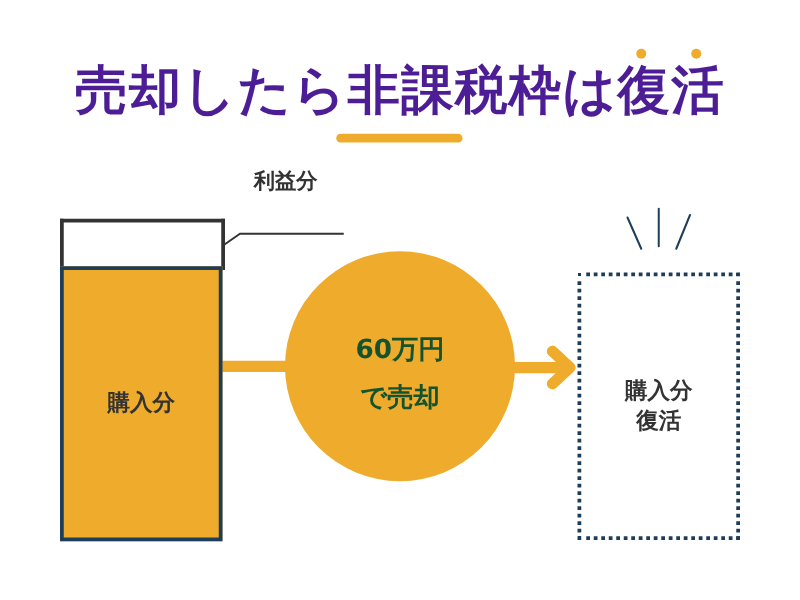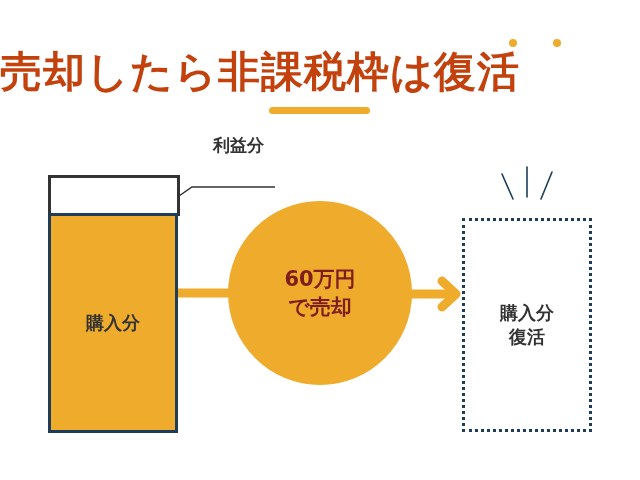--- a/index.html
+++ b/index.html
@@ -4,54 +4,54 @@
   <style>
     html, body { margin: 0; padding: 0; }
     body {
       width: 640px; height: 480px; background: #ffffff;
       position: relative; overflow: hidden;
       font-family: "DejaVu Sans", "Liberation Sans", sans-serif;
       color: #333333;
     }
     .abs { position: absolute; }
     .title {
-      left: 0; width: 640px; top: 46px; text-align: left;
+      left: 0; width: 640px; top: 46px; text-align: center;
       font-size: 42px; font-weight: bold; letter-spacing: 1px;
-      color: #c2410c; line-height: 52px;
+      color: #4c1d95; line-height: 52px;
     }
     .title-dot {
       width: 8px; height: 8px; border-radius: 50%; background: #EFAB2B;
     }
     .underline {
       left: 269px; top: 107px; width: 101px; height: 7px;
       border-radius: 4px; background: #EFAB2B;
     }
     .profit-label {
-      left: 196px; top: 134px; width: 85px; text-align: center;
+      left: 186px; top: 134px; width: 85px; text-align: center;
       font-size: 17px; font-weight: bold; line-height: 22px; color: #333333;
     }
     .profit-box {
       left: 48px; top: 175px; width: 126px; height: 38px;
       border: 3px solid #333333; border-bottom: none; background: #ffffff;
     }
     .purchase-box {
       left: 48px; top: 213px; width: 124px; height: 214px;
       border: 3px solid #1E3D59; background: #EFAB2B;
       display: flex; flex-direction: column; align-items: center; justify-content: center;
     }
     .box-text {
       font-size: 18px; font-weight: bold; line-height: 24px; color: #333333; text-align: center;
     }
     .sell-circle {
       left: 228px; top: 201px; width: 184px; height: 184px; border-radius: 50%;
       background: #EFAB2B; display: flex; flex-direction: column;
       align-items: center; justify-content: center;
     }
     .circle-text {
-      font-size: 21px; font-weight: bold; line-height: 28px; color: #7f1d1d; text-align: center;
+      font-size: 21px; font-weight: bold; line-height: 28px; color: #14532d; text-align: center; margin-top: 11px;
     }
     .restore-box {
       left: 462px; top: 218px; width: 124px; height: 208px;
       border: 3px dotted #1E3D59; background: #ffffff;
       display: flex; flex-direction: column; align-items: center; justify-content: center;
     }
     svg.overlay { position: absolute; left: 0; top: 0; }
   </style>
 </head>
 <body>

